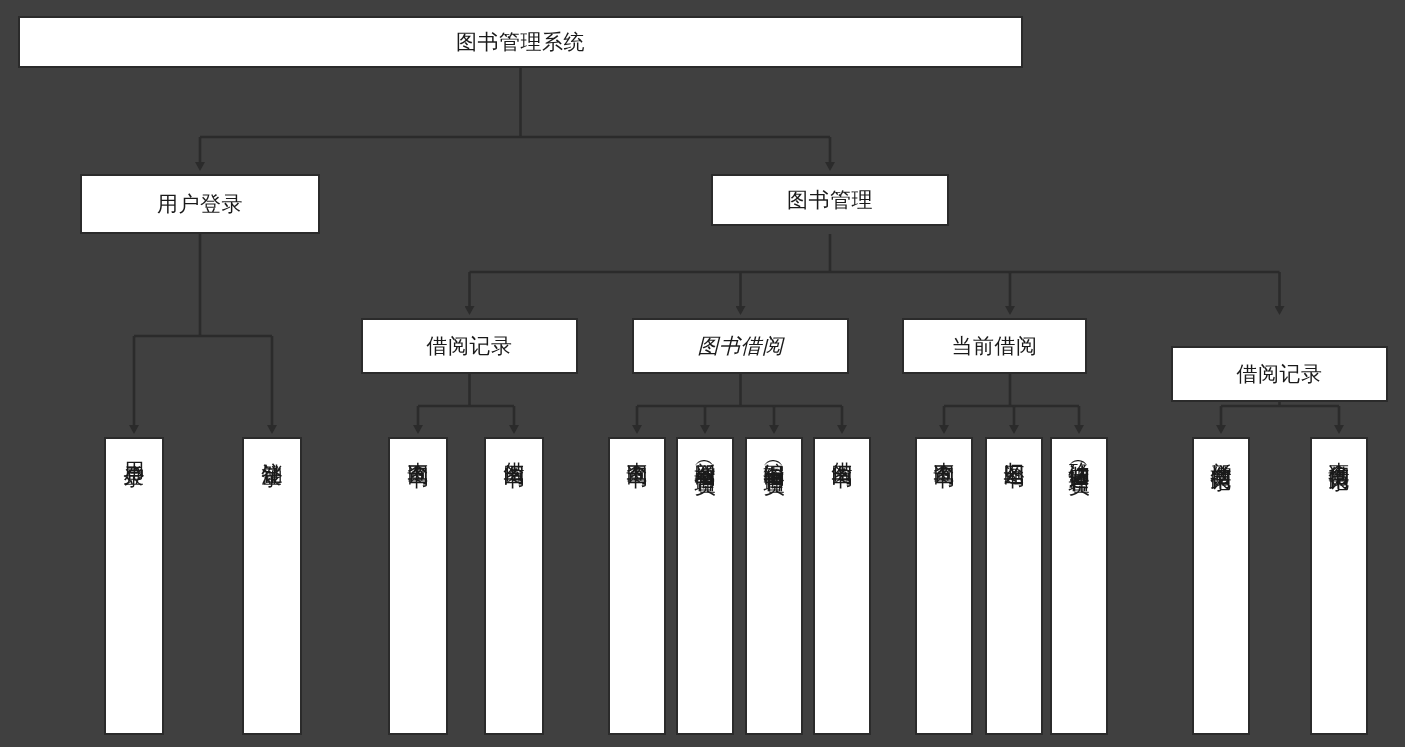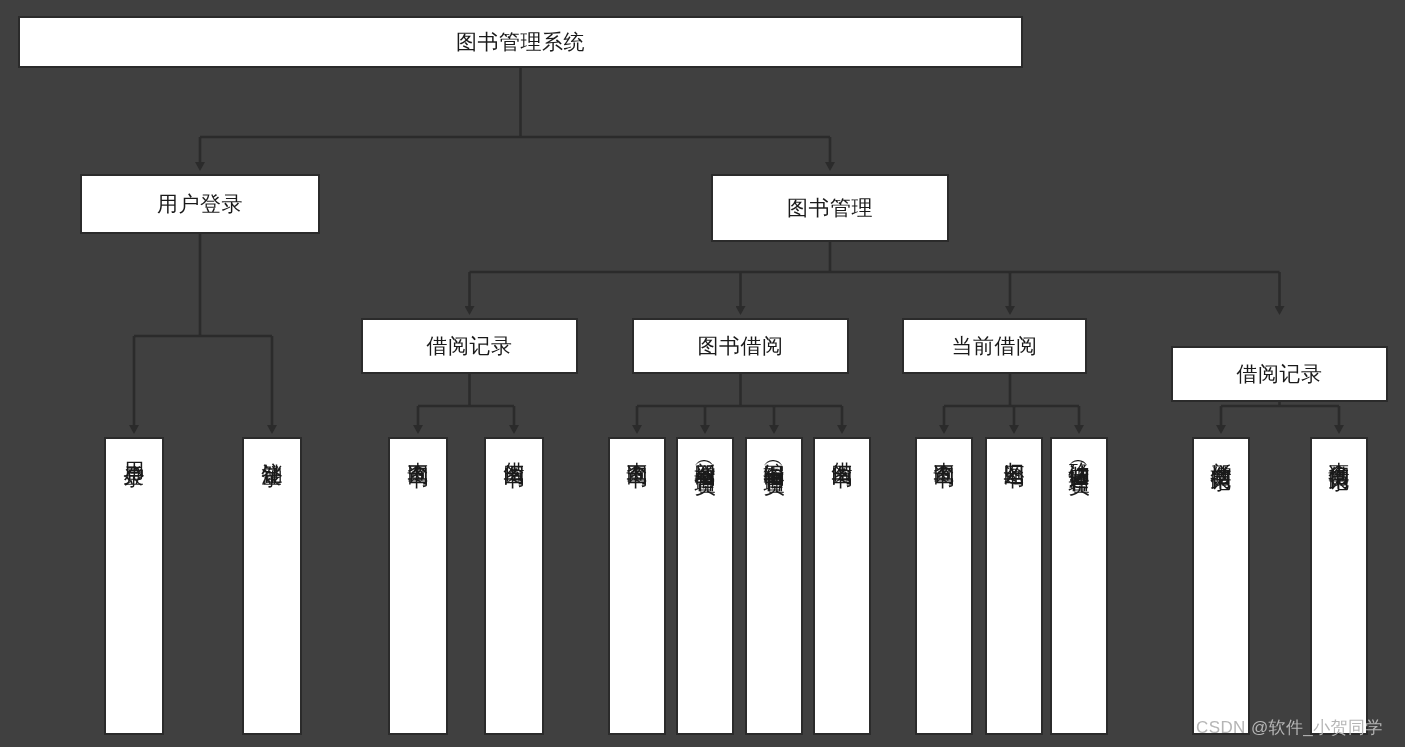--- a/index.html
+++ b/index.html
@@ -120,27 +120,27 @@
       </g>
   </svg>
 
   <div id="nodes-layer">
       <div class="node horiz root" style="left: 18px; top: 16px; width: 1005px; height: 52px;">
         <span class="label">图书管理系统</span>
       </div>
       <div class="node horiz" style="left: 80px; top: 174px; width: 240px; height: 60px;">
         <span class="label">用户登录</span>
       </div>
-      <div class="node horiz" style="left: 711px; top: 174px; width: 238px; height: 68px;">
+      <div class="node horiz" style="left: 711px; top: 174px; width: 238px; height: 52px;">
         <span class="label">图书管理</span>
       </div>
       <div class="node horiz" style="left: 361px; top: 318px; width: 217px; height: 56px;">
         <span class="label">借阅记录</span>
       </div>
-      <div class="node horiz" style="left: 632px; top: 318px; width: 217px; height: 56px;">
+      <div class="node horiz" style="left: 632px; top: 318px; width: 217px; height: 56px; font-style: italic;">
         <span class="label">图书借阅</span>
       </div>
       <div class="node horiz" style="left: 902px; top: 318px; width: 185px; height: 56px;">
         <span class="label">当前借阅</span>
       </div>
       <div class="node horiz" style="left: 1171px; top: 318px; width: 217px; height: 56px; margin-top: 28px;">
         <span class="label">借阅记录</span>
       </div>
       <div class="node vert" style="left: 104px; top: 437px; width: 60px; height: 298px;">
         <span class="label">用户登录</span>
@@ -176,15 +176,14 @@
         <span class="label">确认归还（管理员）</span>
       </div>
       <div class="node vert" style="left: 1192px; top: 437px; width: 58px; height: 298px;">
         <span class="label">新增借阅记录</span>
       </div>
       <div class="node vert" style="left: 1310px; top: 437px; width: 58px; height: 298px;">
         <span class="label">查询借阅记录</span>
       </div>
     </div>
 
-  <div class="watermark" style="left: 1196px; top: 716px; color: rgb(181, 181, 181);">CSDN @软件_小贺同学</div>
 
 </div>
 
 </body></html>

